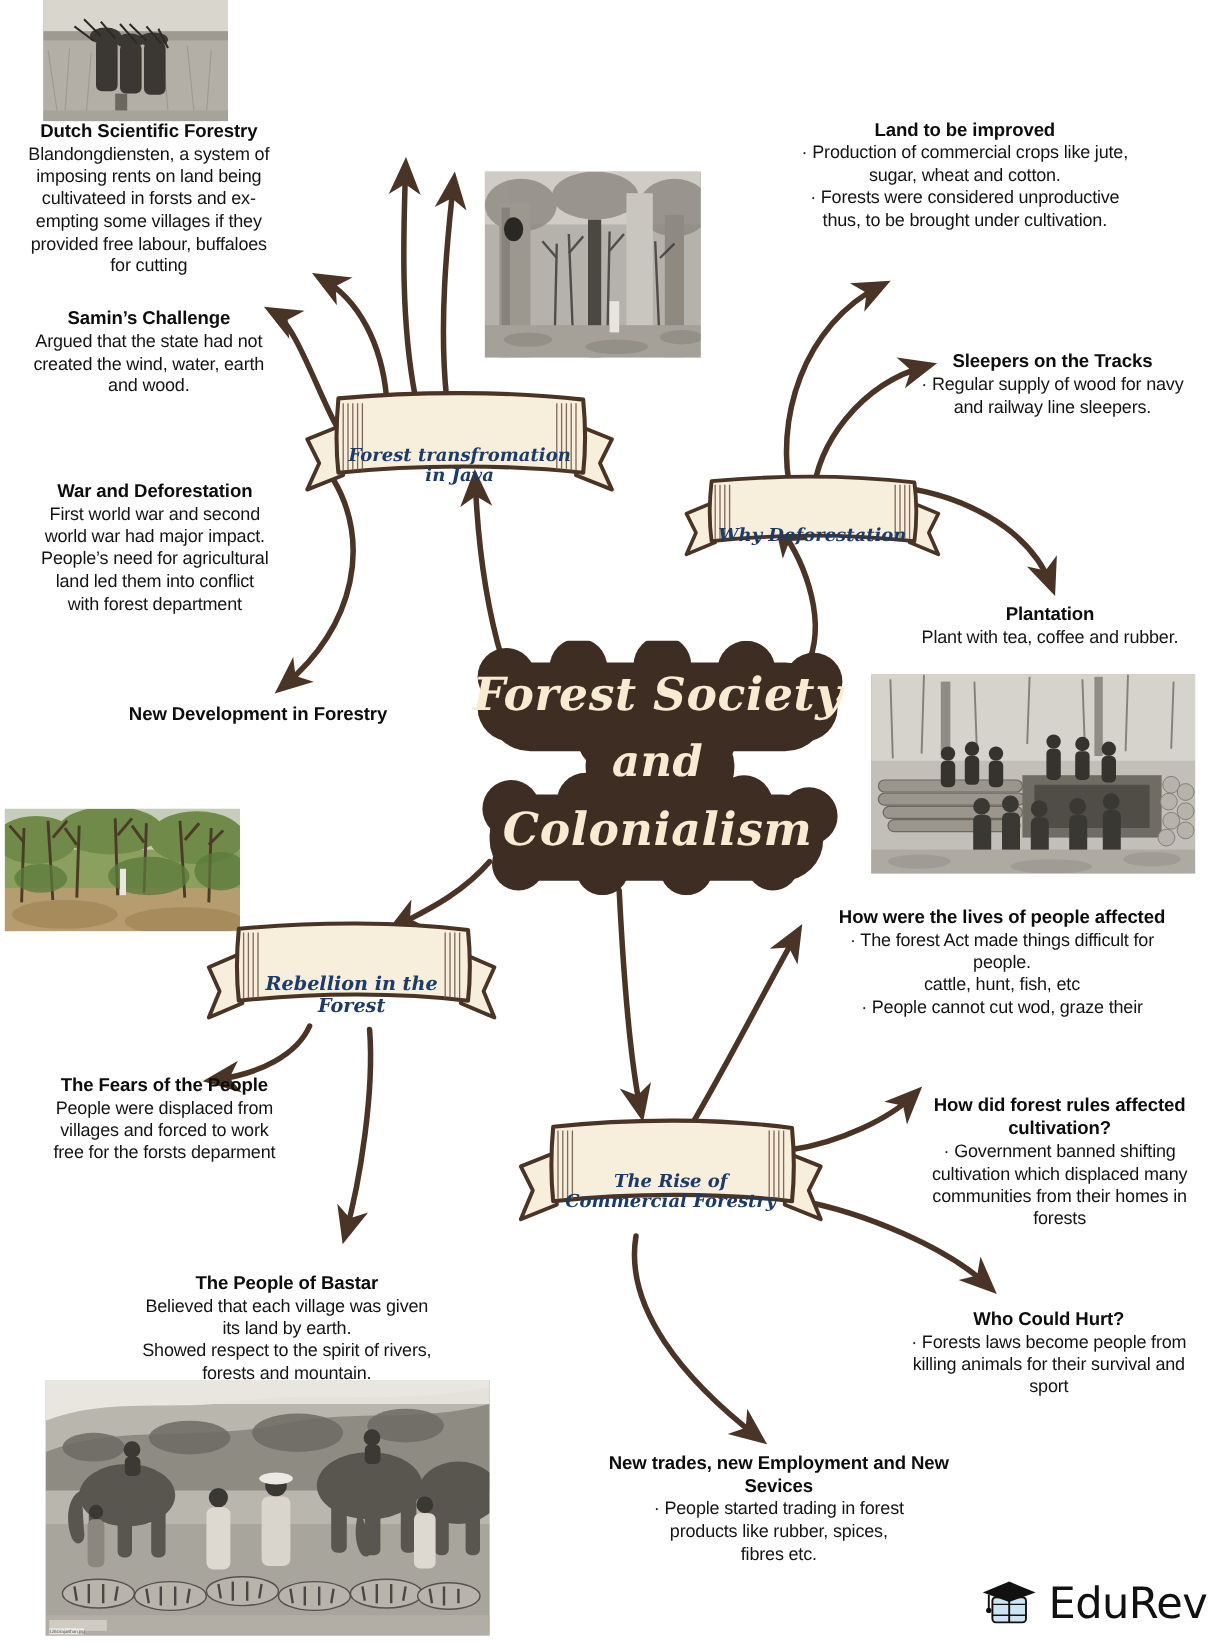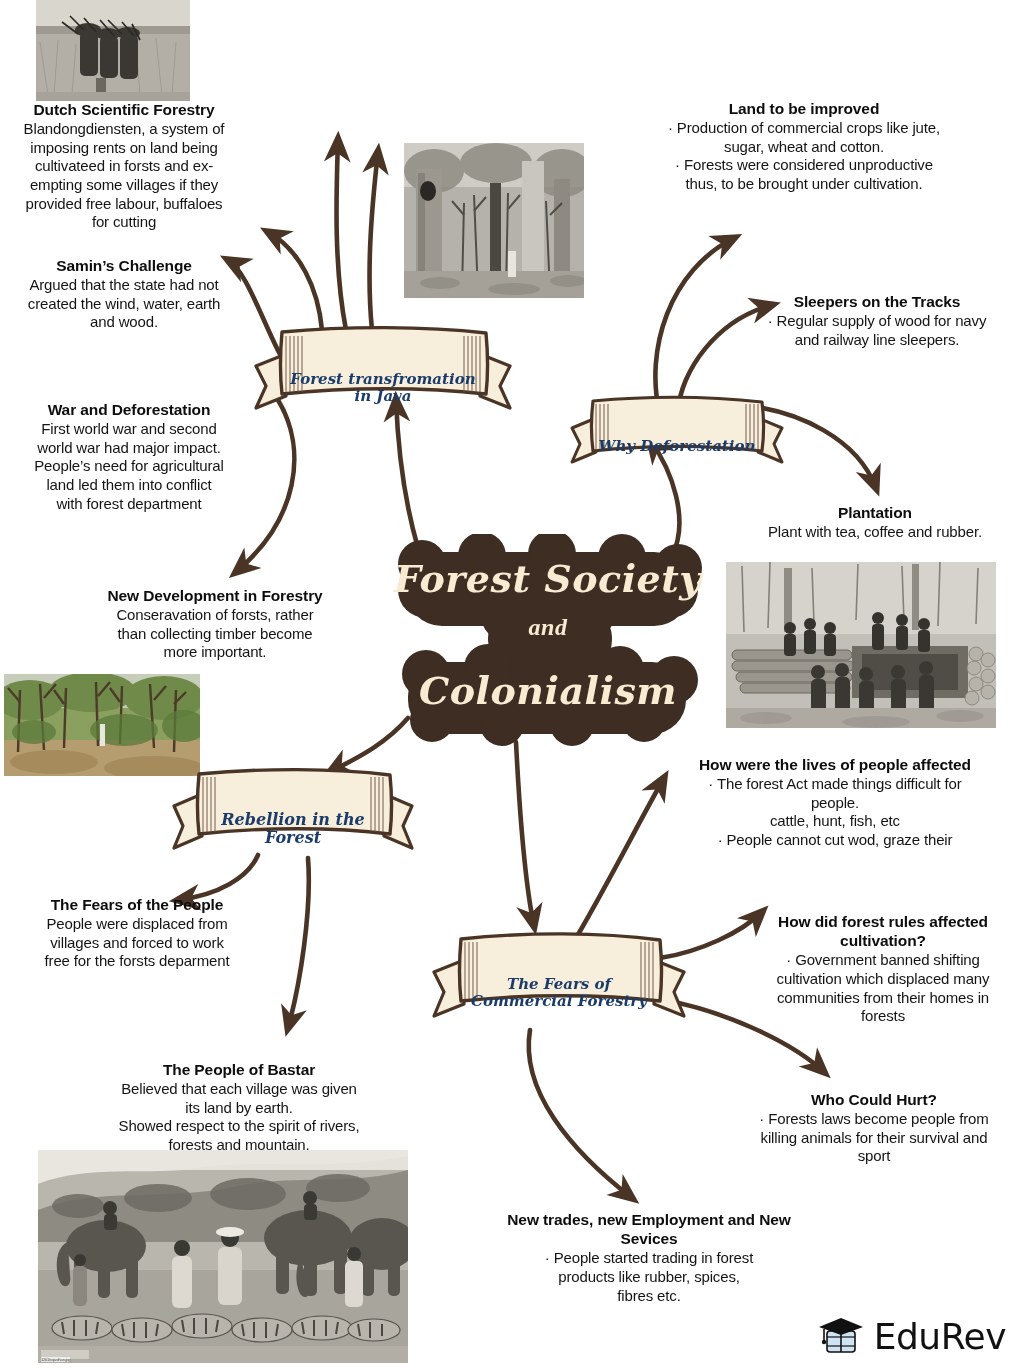--- a/index.html
+++ b/index.html
@@ -465,25 +465,20 @@
 
   <div class="node" style="left:740px; top:503px; width:270px;">
     <span class="title">Plantation</span>
     <span class="body">
       <span class="ln">Plant with tea, coffee and rubber.</span>
     </span>
   </div>
 
   <div class="node" style="left:70px; top:586px; width:290px;">
     <span class="title">New Development in Forestry</span>
-    <span class="body">
-      <span class="ln">Conseravation of forsts, rather</span>
-      <span class="ln">than collecting timber become</span>
-      <span class="ln">more important.</span>
-    </span>
   </div>
 
   <div class="node" style="left:662px; top:755px; width:346px;">
     <span class="title">How were the lives of people affected</span>
     <span class="body">
       <span class="ln">· The forest Act made things difficult for</span>
       <span class="ln">people.</span>
       <span class="ln">cattle, hunt, fish, etc</span>
       <span class="ln">· People cannot cut wod, graze their</span>
     </span>
@@ -587,21 +582,21 @@
     <svg width="262" height="92" viewBox="0 0 262 92">
       <path d="M6,42 L36,30 L36,74 L6,86 L16,62 Z" fill="#F7EEDB" stroke="#4A3426" stroke-width="3.2" stroke-linejoin="round"></path>
       <path d="M256,42 L226,30 L226,74 L256,86 L246,62 Z" fill="#F7EEDB" stroke="#4A3426" stroke-width="3.2" stroke-linejoin="round"></path>
       <path d="M33,9 C98,2 172,2 232,10 C234,31 234,52 232,71 C172,64 98,64 33,71 C31,52 31,31 33,9 Z" fill="#F7EEDB" stroke="#4A3426" stroke-width="3.4" stroke-linejoin="round"></path>
       <g stroke="#6d5340" stroke-width="1.1" opacity="0.85">
         <path d="M37,12 L37,69 M41,12 L41,69 M45,12 L45,69 M49,12 L49,69"></path>
         <path d="M213,12 L213,69 M217,12 L217,69 M221,12 L221,69 M225,12 L225,69"></path>
       </g>
     </svg>
     <div class="rb-label" style="top:18px; font-size:15px;">
-      <span>The Fears of</span><br>
+      <span>The Rise of</span><br>
       <span>Commercial Forestry</span>
     </div>
   </div>
 
   <div id="center-title">
     <svg width="312" height="212" viewBox="0 0 312 212" style="position:absolute; left:0; top:0;">
       <g fill="#3E2D22">
         <rect x="14" y="18" width="284" height="74" rx="36"></rect>
         <rect x="6" y="28" width="300" height="56" rx="28"></rect>
         <circle cx="30" cy="30" r="24"></circle>
@@ -618,21 +613,21 @@
         <circle cx="164" cy="134" r="24"></circle>
           <circle cx="228" cy="136" r="24"></circle>
         <circle cx="282" cy="146" r="24"></circle>
         <circle cx="40" cy="186" r="22"></circle>
           <circle cx="110" cy="190" r="22"></circle>
         <circle cx="180" cy="190" r="22"></circle>
           <circle cx="252" cy="186" r="22"></circle>
       </g>
     </svg>
     <div class="tl" style="top:22px; font-size:38px;">Forest Society</div>
-    <div class="tl" style="top:80px; font-size:24px;font-family:Liberation Serif, serif;">and</div>
+    <div class="tl" style="top:80px; font-size:36px;">and</div>
     <div class="tl" style="top:134px; font-size:38px;">Colonialism</div>
   </div>
 
   <div id="logo">
     <svg width="48" height="44" viewBox="0 0 48 44">
       <rect x="9" y="17" width="28" height="21" rx="3" fill="#CFE4F2" stroke="#111111" stroke-width="1.6"></rect>
       <line x1="23" y1="17" x2="23" y2="38" stroke="#111111" stroke-width="1.6"></line>
       <line x1="9" y1="23" x2="37" y2="23" stroke="#111111" stroke-width="1.2"></line>
       <line x1="9" y1="32" x2="37" y2="32" stroke="#111111" stroke-width="1.2"></line>
       <path d="M23,4 L45,13 L23,21 L1,13 Z" fill="#111111"></path>

